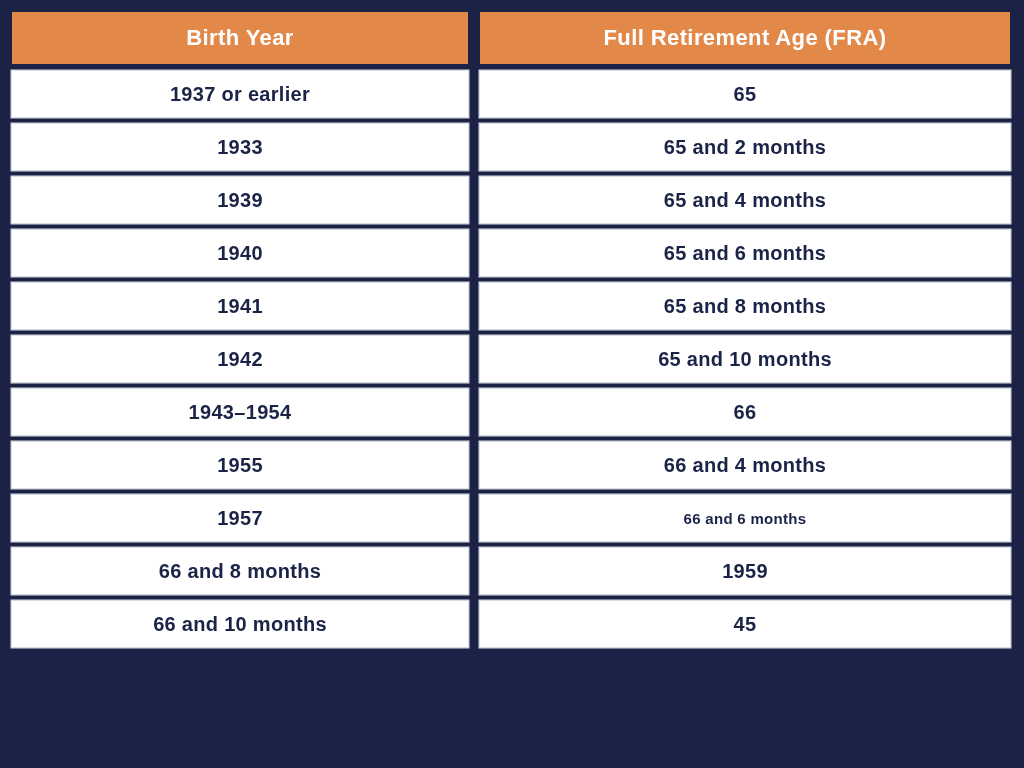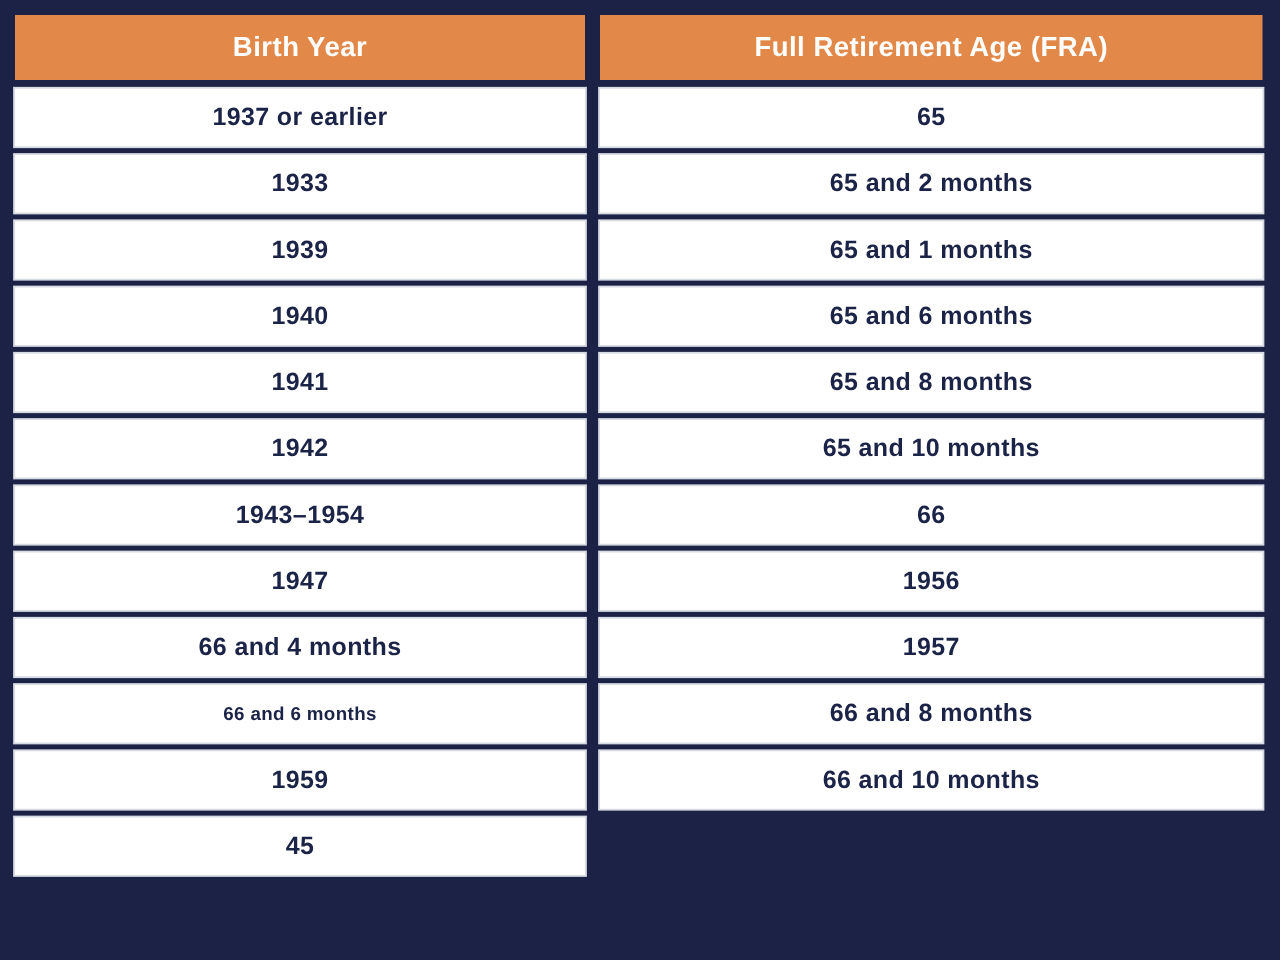--- a/index.html
+++ b/index.html
@@ -60,37 +60,36 @@
   <div class="cell header">Birth Year</div>
   <div class="cell header">Full Retirement Age (FRA)</div>
 
   <div class="cell">1937 or earlier</div>
   <div class="cell">65</div>
 
   <div class="cell">1933</div>
   <div class="cell">65 and 2 months</div>
 
   <div class="cell">1939</div>
-  <div class="cell">65 and 1 months</div>
+  <div class="cell">65 and 4 months</div>
 
   <div class="cell">1940</div>
   <div class="cell">65 and 6 months</div>
 
   <div class="cell">1941</div>
   <div class="cell">65 and 8 months</div>
 
   <div class="cell">1942</div>
   <div class="cell">65 and 10 months</div>
 
   <div class="cell">1943–1954</div>
   <div class="cell">66</div>
 
-  <div class="cell">1947</div>
+  <div class="cell">1955</div>
 
-  <div class="cell">1956</div>
   <div class="cell">66 and 4 months</div>
 
   <div class="cell">1957</div>
   <div class="cell small">66 and 6 months</div>
 
   <div class="cell">66 and 8 months</div>
 
   <div class="cell">1959</div>
   <div class="cell">66 and 10 months</div>
 

